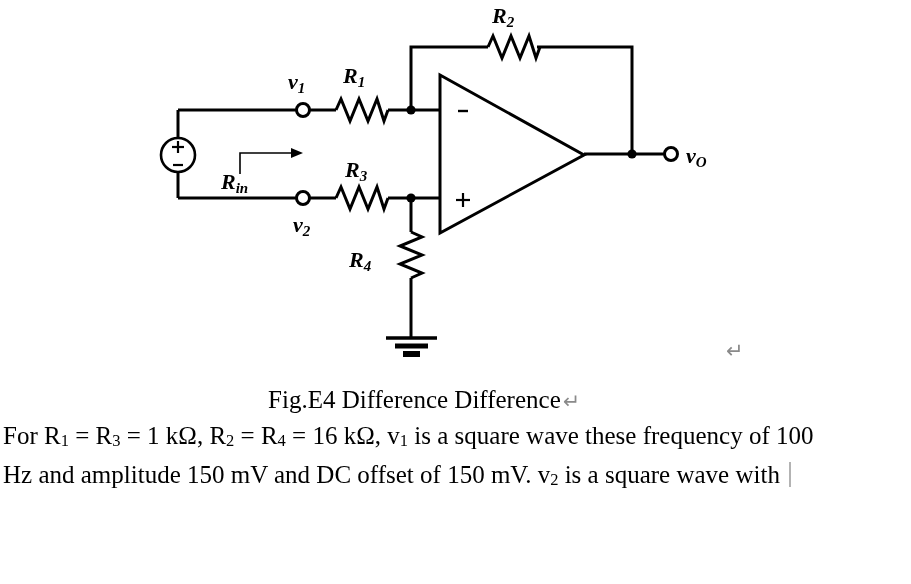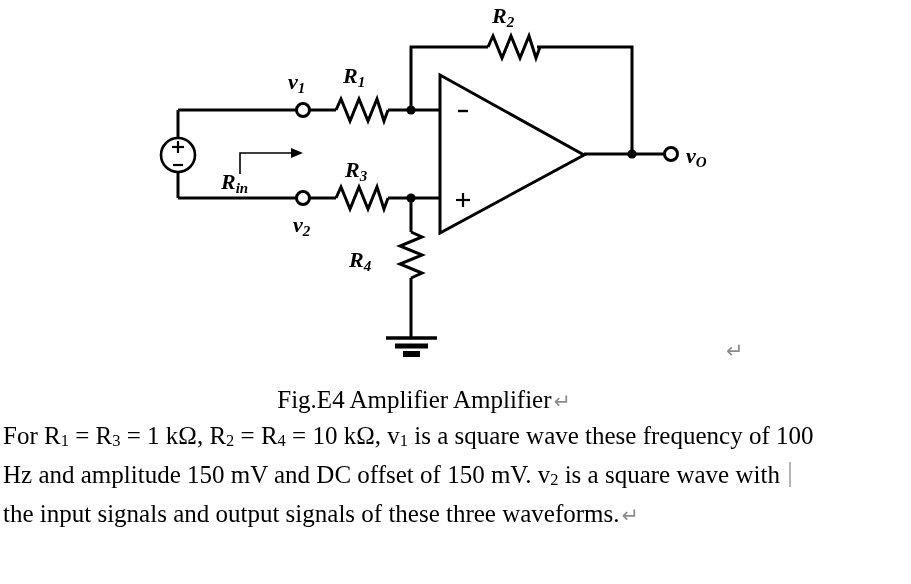--- a/index.html
+++ b/index.html
@@ -104,20 +104,19 @@
   <text x="492" y="23" class="comp-label"><tspan>R</tspan><tspan class="comp-sub" dy="4">2</tspan></text>
   <text x="345" y="177" class="comp-label"><tspan>R</tspan><tspan class="comp-sub" dy="4">3</tspan></text>
   <text x="349" y="267" class="comp-label"><tspan>R</tspan><tspan class="comp-sub" dy="4">4</tspan></text>
   <text x="221" y="189" class="comp-label"><tspan>R</tspan><tspan class="comp-sub" dy="4">in</tspan></text>
 </svg>
 </div>
 
 <div class="stray-mark">↵</div>
 
 <div class="caption">
-  <span>Fig.E4 Amplifier Amplifier</span><span class="para-mark">↵</span>
+  <span>Fig.E4 Difference Difference</span><span class="para-mark">↵</span>
 </div>
 
 <div class="paragraph" id="paragraph">
-    <div class="text-line"><span>For R</span><span class="sub">1</span><span> = R</span><span class="sub">3</span><span> = 1 </span><span class="misspell">kΩ</span><span>, R</span><span class="sub">2</span><span> = R</span><span class="sub">4</span><span> = 10 </span><span class="misspell">kΩ</span><span>, v</span><span class="sub">1</span><span> is a square wave these frequency of 100</span></div>
+    <div class="text-line"><span>For R</span><span class="sub">1</span><span> = R</span><span class="sub">3</span><span> = 1 </span><span class="misspell">kΩ</span><span>, R</span><span class="sub">2</span><span> = R</span><span class="sub">4</span><span> = 16 </span><span class="misspell">kΩ</span><span>, v</span><span class="sub">1</span><span> is a square wave these frequency of 100</span></div>
     <div class="text-line"><span>Hz and amplitude 150 mV and DC offset of 150 mV. v</span><span class="sub">2</span><span> is a square wave with</span><span class="text-cursor"></span></div>
-    <div class="text-line"><span>the input signals and output signals of these three waveforms.</span><span class="para-mark">↵</span></div>
   </div>
 
 </body></html>

